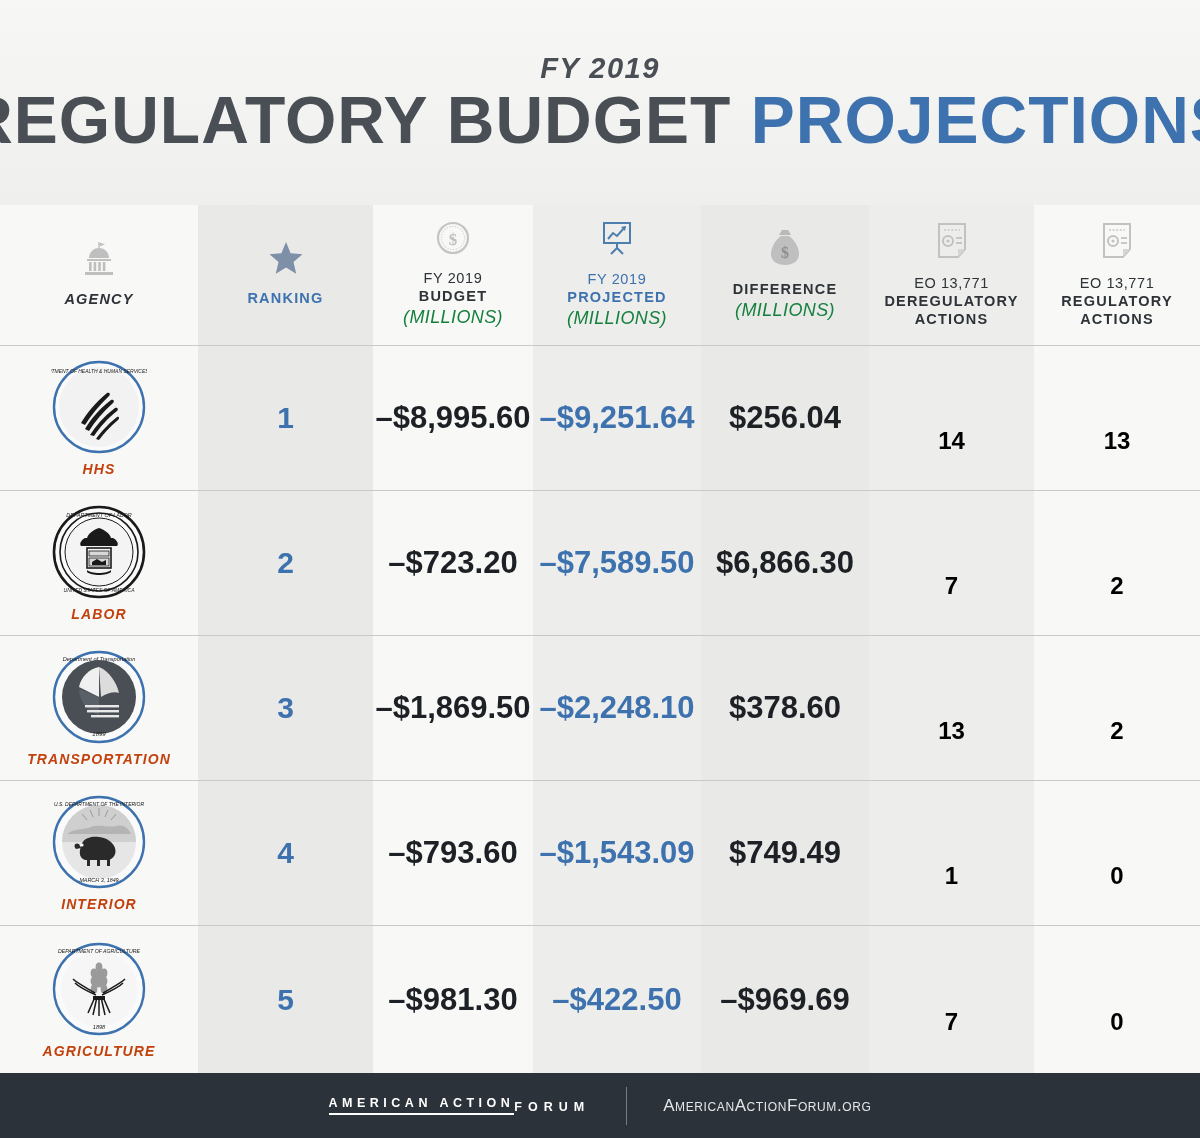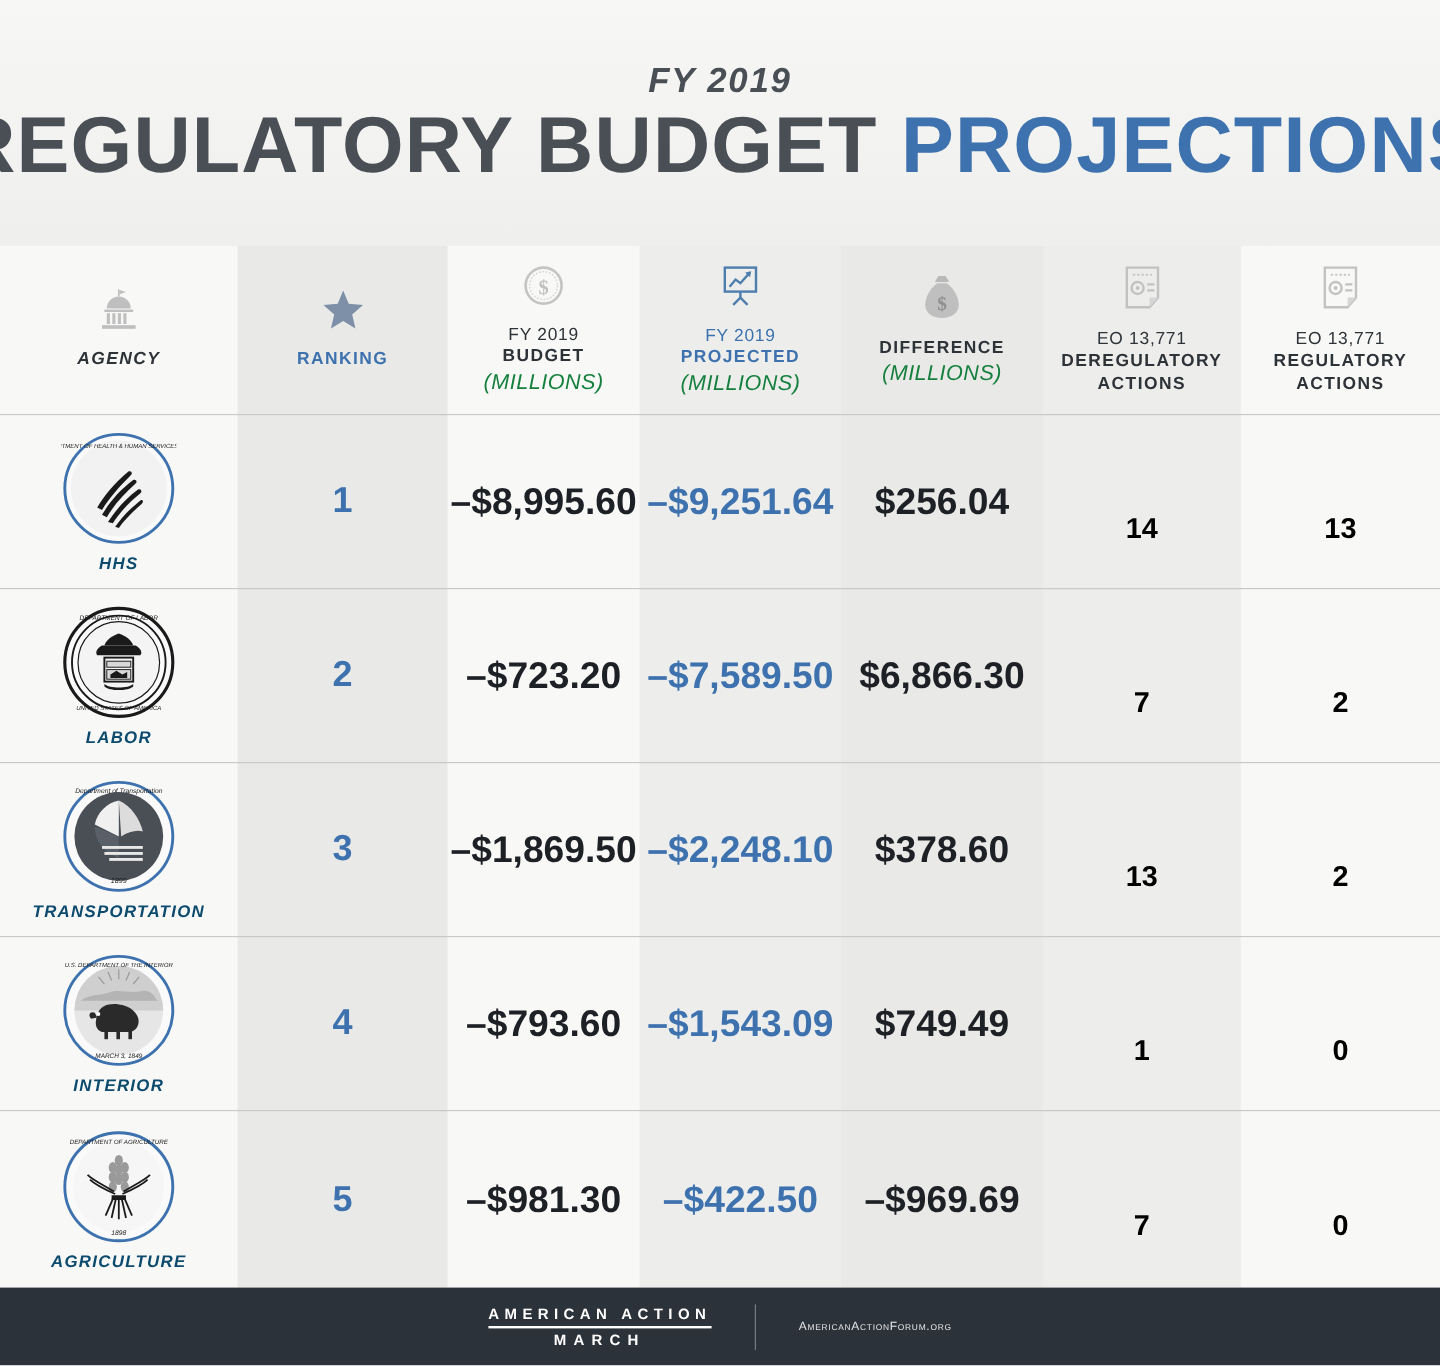--- a/index.html
+++ b/index.html
@@ -103,57 +103,57 @@
   .hlabel.blue { color:#3d72ae; }
   .hlabel .thin { font-weight:normal; letter-spacing:0.6px; display:block; }
   .hsub {
     font-size:18px; font-style:italic; font-weight:normal;
     letter-spacing:0.4px; color:#15803d; display:block; margin-top:1px;
   }
 
   
   .seal { width:96px; height:96px; margin-bottom:6px; }
   .agency-name {
-    font-size:14px; font-weight:bold; letter-spacing:1.1px; color:#0c4a6e;
+    font-size:14px; font-weight:bold; letter-spacing:1.1px; color:#c2410c;
   }
 
   
   .val {
     font-family:"Liberation Sans Narrow","Liberation Sans", sans-serif;
     font-weight:bold;
     font-size:31px;
     letter-spacing:0px;
     color:#1d2024;
   }
   .val.blue  { color:#3d72ae; }
   .val.rank  { color:#3d72ae; font-size:30px; font-weight:bold; }
   .val.count { font-size:24px; color:#000000;margin-top:45px; }
 
   
   .footer {
     position:absolute; left:0; top:1073px; width:1200px; height:65px;
     background:#2c3239;
     display:flex; align-items:center; justify-content:center;
   }
-  .logo-block { display:flex; flex-direction:column; align-items:center; }
+  .logo-block { display:flex; flex-direction:row; align-items:center; }
   .logo-top {
     color:#ffffff; font-size:12.5px; font-weight:bold;
     letter-spacing:4.5px;
     padding-bottom:3px;
     border-bottom:2px solid #ffffff;
   }
   .logo-bottom {
     color:#ffffff; font-size:12.5px; font-weight:bold;
     letter-spacing:6px; margin-top:3px;
   }
   .foot-div {
     width:1px; height:38px; background:#767c84; margin:0 36px;
   }
   .foot-url {
-    color:#e4e6e8; font-size:10px; letter-spacing:0.6px;
+    color:#e4e6e8; font-size:17px; letter-spacing:0.6px;
     font-variant:small-caps;
   }
 </style>
 </head>
 <body>
 
 <div id="page" class="hatch">
 
   <div class="header hatch">
     <div class="header-inner">
@@ -502,19 +502,19 @@
       <div class="cell c-reg band-light">
         <span class="val count">0</span>
       </div>
     </div>
 
   </div>
 
   <div class="footer">
     <div class="logo-block">
       <span class="logo-top">AMERICAN ACTION</span>
-      <span class="logo-bottom">MARCH</span>
+      <span class="logo-bottom">FORUM</span>
     </div>
     <div class="foot-div"></div>
     <span class="foot-url">AmericanActionForum.org</span>
   </div>
 
 </div>
 
 </body></html>

